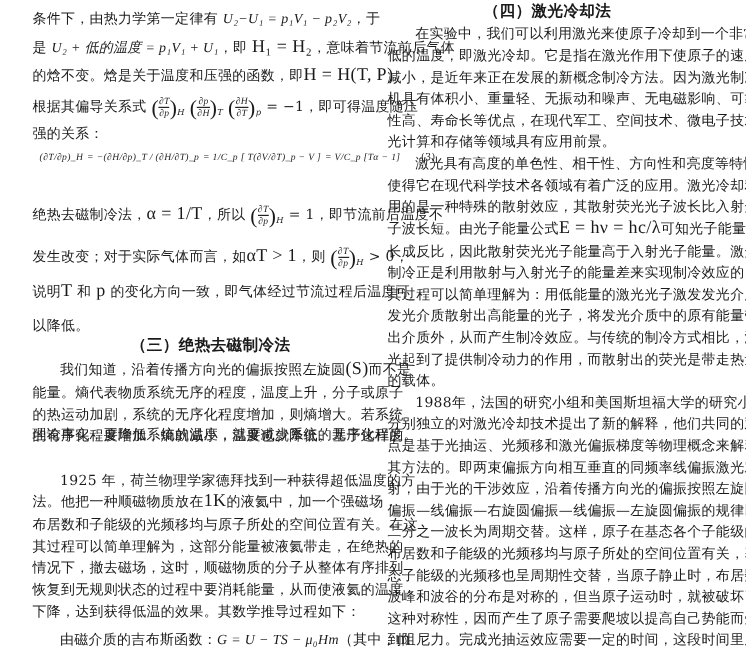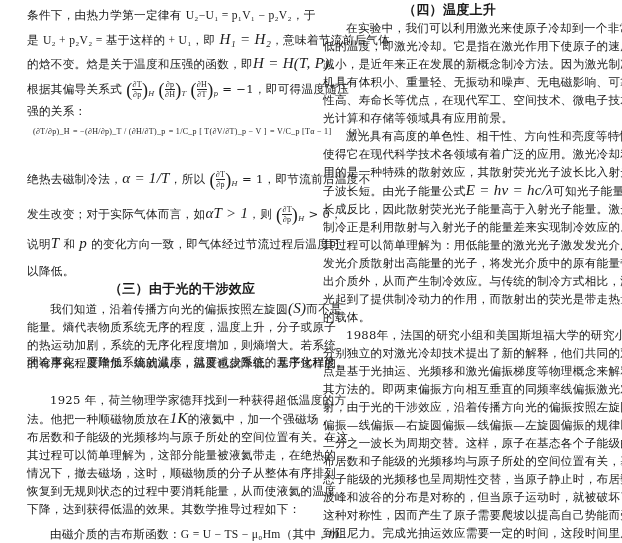--- a/index.html
+++ b/index.html
@@ -4,40 +4,40 @@
 <style>
   html,body{margin:0;padding:0;background:#fff;}
   body{width:622px;height:543px;position:relative;overflow:hidden;
        font-family:"DejaVu Serif","Liberation Serif",serif;color:#1a1a1a;}
   .col{position:absolute;top:0;}
   .left{left:27px;width:272px;}
   .right{left:323px;width:274px;}
   .ln{position:absolute;left:0;white-space:nowrap;font-size:11.6px;line-height:14px;letter-spacing:0.3px;}
   .ind{padding-left:23px;}
   .h{font-weight:bold;font-size:13px;}
-  .m{font-family:"Liberation Serif","DejaVu Serif",serif;}
-  .mb{font-family:"Liberation Serif","DejaVu Serif",serif;font-style:italic;font-size:15px;}
+  .m{font-family:"Liberation Serif","DejaVu Serif",serif;font-style:italic;}
+  .mb{font-family:"Liberation Serif","DejaVu Serif",serif;font-size:15px;}
   .frac{display:inline-block;vertical-align:middle;text-align:center;font-size:8px;line-height:9px;}
   .frac span{display:block;}
   .frac .num{border-bottom:1px solid #222;}
   .paren{font-size:18px;vertical-align:middle;font-family:"Liberation Serif",serif;}
   .sub{font-size:7px;vertical-align:-3px;font-style:italic;}
   .small{font-size:8px;}
 </style>
 </head>
 <body>
 
 <div class="col left">
   <div class="ln" style="top:8px">
     <span>条件下，由热力学第一定律有</span>
     <span class="m">U₂−U₁ = p₁V₁ − p₂V₂</span><span>，于</span>
   </div>
   <div class="ln" style="top:32px">
     <span>是</span>
-    <span class="m">U₂ + p₂V₂ = 基于这样的 + U₁</span><span>，即</span>
+    <span class="m">U₂ + 低的温度 = p₁V₁ + U₁</span><span>，即</span>
     <span class="mb">H₁ = H₂</span><span>，意味着节流前后气体</span>
   </div>
   <div class="ln" style="top:56px">
     <span>的焓不变。焓是关于温度和压强的函数，即</span><span class="mb">H = H(T, P)</span><span>。</span>
   </div>
   <div class="ln" style="top:80px">
     <span>根据其偏导关系式</span>
     <span class="paren">(</span><span class="frac m"><span class="num">∂T</span><span>∂p</span></span><span class="paren">)</span><span class="sub">H</span>
     <span class="paren">(</span><span class="frac m"><span class="num">∂p</span><span>∂H</span></span><span class="paren">)</span><span class="sub">T</span>
     <span class="paren">(</span><span class="frac m"><span class="num">∂H</span><span>∂T</span></span><span class="paren">)</span><span class="sub">p</span>
@@ -64,21 +64,21 @@
     <span>&gt; 0，</span>
   </div>
   <div class="ln" style="top:236px">
     <span>说明</span><span class="mb">T</span>
     <span>和</span>
     <span class="mb">p</span>
     <span>的变化方向一致，即气体经过节流过程后温度可</span>
   </div>
   <div class="ln" style="top:264px"><span>以降低。</span></div>
 
-  <div class="ln h" style="top:282px;left:82px">（三）由于光的干涉效应</div>
+  <div class="ln h" style="top:282px;left:82px">（三）绝热去磁制冷法</div>
 
   <div class="ln ind" style="top:301px">
     <span>我们知道，沿着传播方向光的偏振按照左旋圆</span><span class="mb">(S)</span><span>而不是</span>
   </div>
   <div class="ln" style="top:320px">能量。熵代表物质系统无序的程度，温度上升，分子或原子</div>
   <div class="ln" style="top:338px">的热运动加剧，系统的无序化程度增加，则熵增大。若系统</div>
   <div class="ln" style="top:356px">的有序化程度增加，熵就减小，温度也就降低。基于这样的</div>
   <div class="ln" style="top:355px">理论事实，要降低系统的温度，就要减少系统的无序化程度。</div>
 
   <div class="ln ind" style="top:393px">1925 年，荷兰物理学家德拜找到一种获得超低温度的方</div>
@@ -89,21 +89,21 @@
   <div class="ln" style="top:448px">其过程可以简单理解为，这部分能量被液氦带走，在绝热的</div>
   <div class="ln" style="top:466px">情况下，撤去磁场，这时，顺磁物质的分子从整体有序排列</div>
 
 </div>
 
 <div class="col left" style="top:0">
   
 </div>
 
 <div class="col right">
-  <div class="ln h" style="top:3px;left:80px">（四）温度上升</div>
+  <div class="ln h" style="top:3px;left:80px">（四）激光冷却法</div>
 
   <div class="ln ind" style="top:21px">在实验中，我们可以利用激光来使原子冷却到一个非常</div>
   <div class="ln" style="top:39px">低的温度，即激光冷却。它是指在激光作用下使原子的速度</div>
   <div class="ln" style="top:57px">减小，是近年来正在发展的新概念制冷方法。因为激光制冷</div>
   <div class="ln" style="top:75px">机具有体积小、重量轻、无振动和噪声、无电磁影响、可靠</div>
   <div class="ln" style="top:93px">性高、寿命长等优点，在现代军工、空间技术、微电子技术、</div>
   <div class="ln" style="top:111px">光计算和存储等领域具有应用前景。</div>
 
   <div class="ln ind" style="top:129px">激光具有高度的单色性、相干性、方向性和亮度等特性，</div>
   <div class="ln" style="top:147px">使得它在现代科学技术各领域有着广泛的应用。激光冷却利</div>

